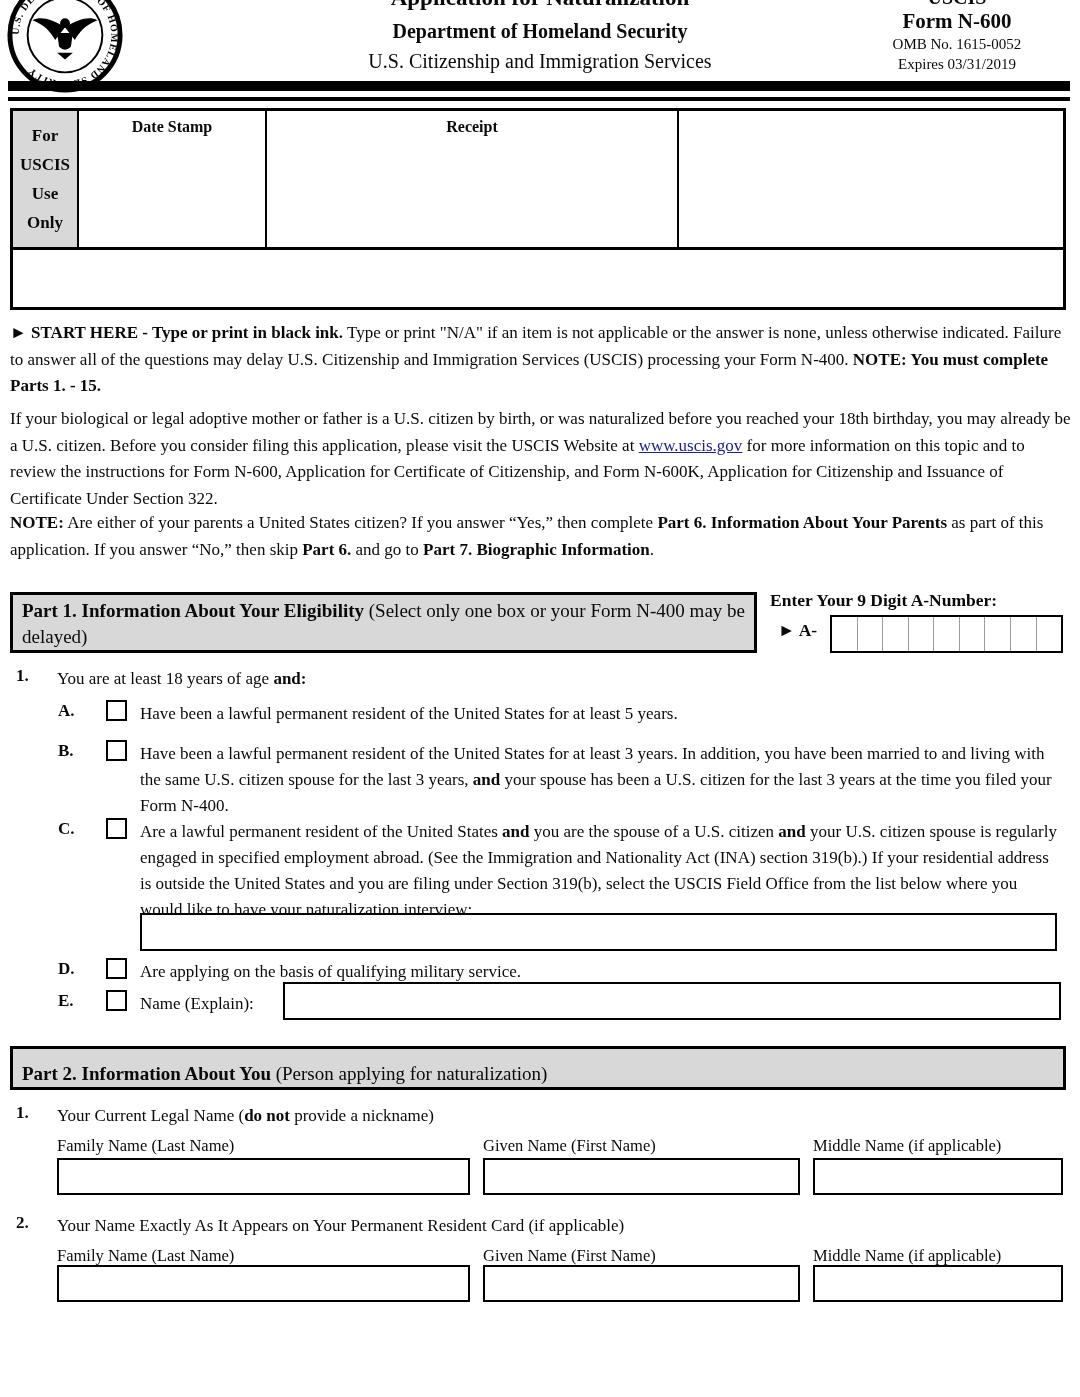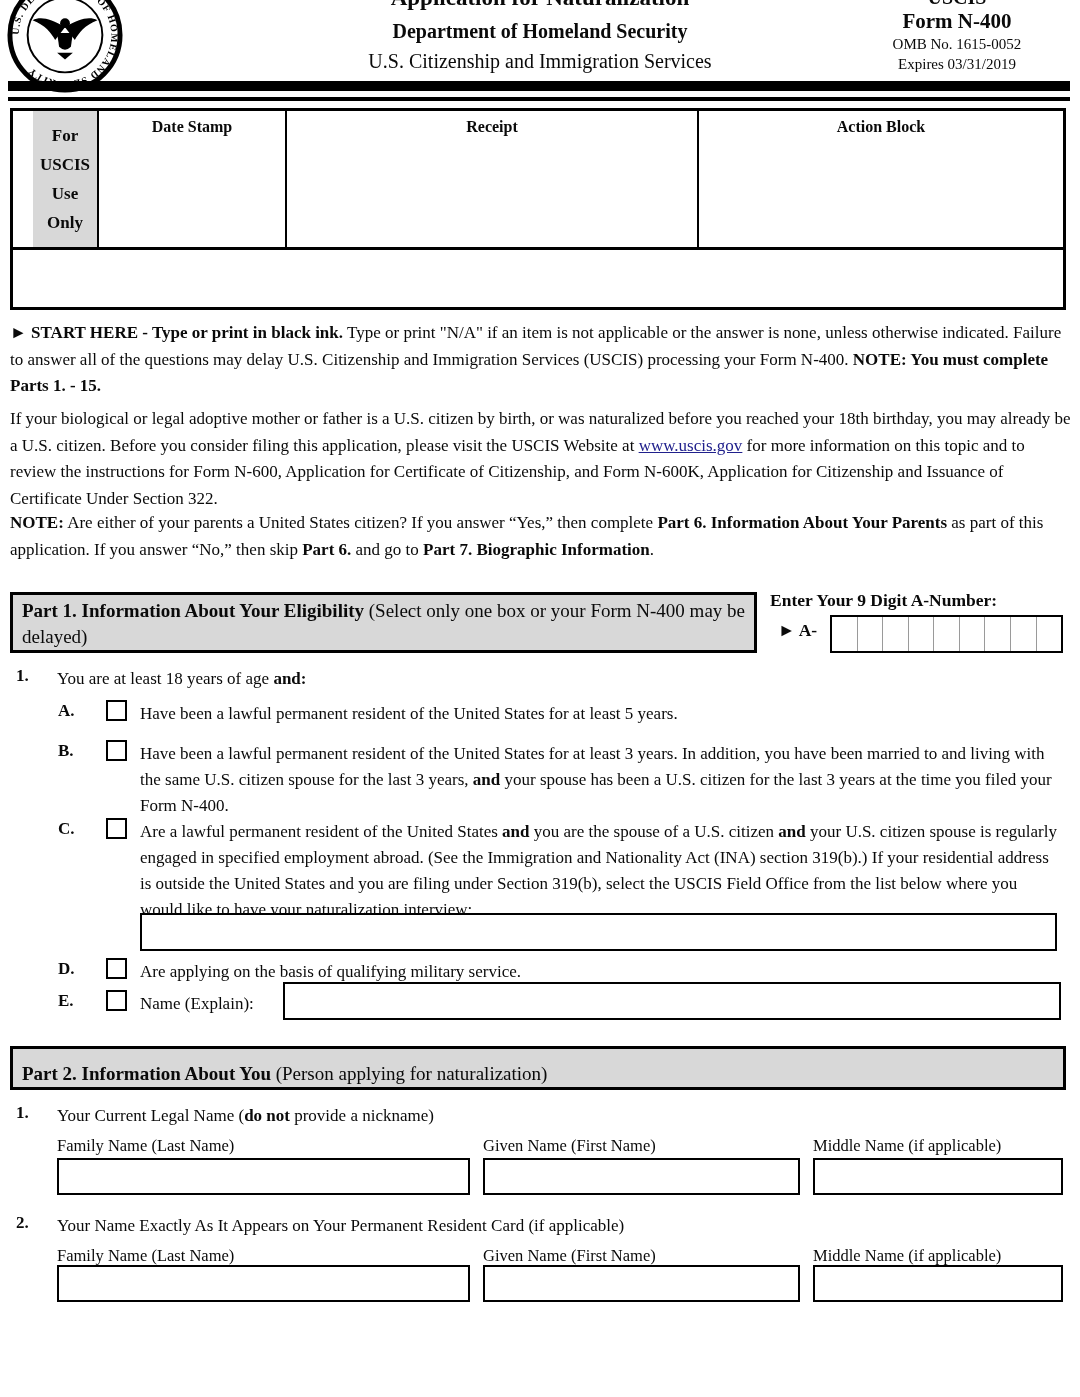--- a/index.html
+++ b/index.html
@@ -22,21 +22,21 @@
   .right-head .formno  { font-size:21px; font-weight:bold; line-height:26px; }
   .right-head .small   { font-size:15px; line-height:20px; }
   .seal { left:6px; top:-24px; width:118px; height:118px; }
 
   .bar1 { top:81px; left:8px; width:1062px; height:10px; background:#000; }
   .bar2 { top:97px; left:8px; width:1062px; height:4px;  background:#000; }
 
   
   .useonly { top:108px; left:10px; width:1056px; height:202px; border:3px solid #000; display:flex; flex-direction:column; }
   .uo-row1 { display:flex; height:139px; border-bottom:3px solid #000; }
-  .uo-side { width:66px; background:var(--gray); border-right:2px solid #000; display:flex; flex-direction:column; justify-content:center; align-items:center; gap:9px; font-weight:bold; font-size:17px;margin-left:20px; }
+  .uo-side { width:66px; background:var(--gray); border-right:2px solid #000; display:flex; flex-direction:column; justify-content:center; align-items:center; gap:9px; font-weight:bold; font-size:17px; }
   .uo-cell { border-right:2px solid #000; padding-top:7px; text-align:center; font-weight:bold; font-size:16px; }
   .uo-date { width:188px; }
   .uo-receipt { width:412px; }
   .uo-action { flex:1; border-right:none; }
   .uo-remarks { flex:1; padding:2px 6px; font-weight:bold; font-size:16px; }
 
   
   .para { left:10px; width:1062px; font-size:17px; line-height:26.5px; }
 
   
@@ -82,44 +82,41 @@
     </g>
   </svg>
 </div>
 
 <div class="abs title-clip">Application for Naturalization</div>
 <div class="abs dept">Department of Homeland Security</div>
 <div class="abs subagency">U.S. Citizenship and Immigration Services</div>
 
 <div class="abs right-head">
   <div class="uscis">USCIS</div>
-  <div class="formno">Form N-400</div>
+  <div class="formno">Form N-600</div>
   <div class="small">OMB No. 1615-0052</div>
   <div class="small">Expires 03/31/2019</div>
 </div>
 
 <div class="abs bar1"></div>
 <div class="abs bar2"></div>
 
 <div class="abs useonly">
   <div class="uo-row1">
     <div class="uo-side">
       <div>For</div>
       <div>USCIS</div>
       <div>Use</div>
       <div>Only</div>
     </div>
     <div class="uo-cell uo-date">
       <span>Date Stamp</span>
     </div>
     <div class="uo-cell uo-receipt">
       <span>Receipt</span>
-    </div>
-    <div class="uo-cell uo-action">
-      <span>Action Block</span>
     </div>
   </div>
 </div>
 
 <div class="abs para" style="top:320px;"><span class="b">►  START HERE - Type or print in black ink.</span><span>  Type or print "N/A" if an item is not applicable or the answer is none, unless otherwise indicated.  Failure to answer all of the questions may delay U.S. Citizenship and Immigration Services (USCIS) processing your Form N-400.  </span><span class="b">NOTE:  You must complete Parts 1. - 15.</span></div>
 <div class="abs para" style="top:406px;"><span>If your biological or legal adoptive mother or father is a U.S. citizen by birth, or was naturalized before you reached your 18th birthday, you may already be a U.S. citizen.  Before you consider filing this application, please visit the USCIS Website at </span><span class="lnk">www.uscis.gov</span><span> for more information on this topic and to review the instructions for Form N-600, Application for Certificate of Citizenship, and Form N-600K, Application for Citizenship and Issuance of Certificate Under Section 322.</span></div>
 <div class="abs para" style="top:510px;"><span class="b">NOTE:</span><span>  Are either of your parents a United States citizen?  If you answer “Yes,” then complete </span><span class="b">Part 6.  Information About Your Parents</span><span> as part of this application.  If you answer “No,” then skip </span><span class="b">Part 6.</span><span> and go to </span><span class="b">Part 7.  Biographic Information</span><span>.</span></div>
 
 <div class="abs part-head part1-head"><span class="b">Part 1.  Information About Your Eligibility </span><span>(Select only one box or your Form N-400 may be delayed)</span></div>
 

